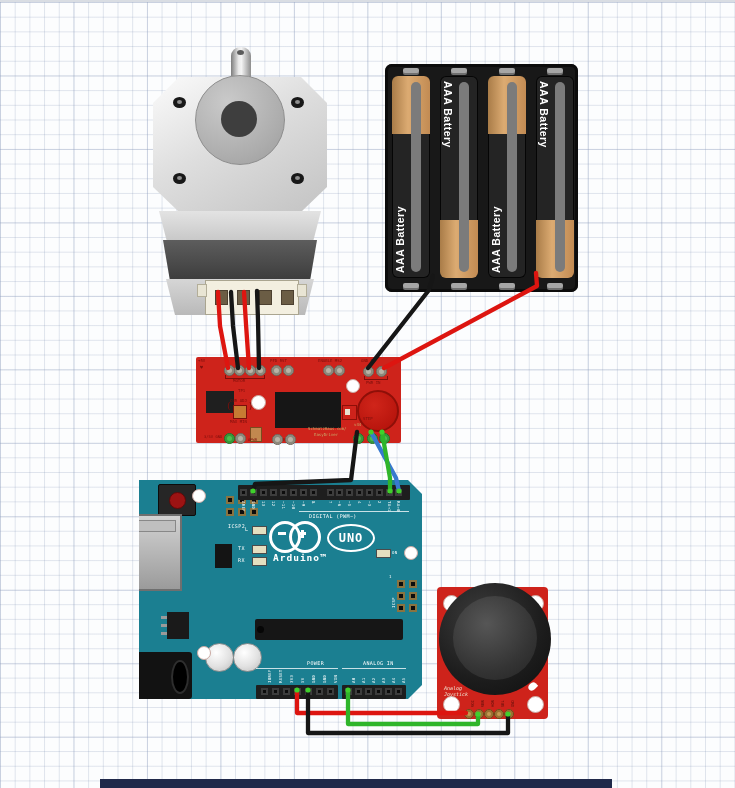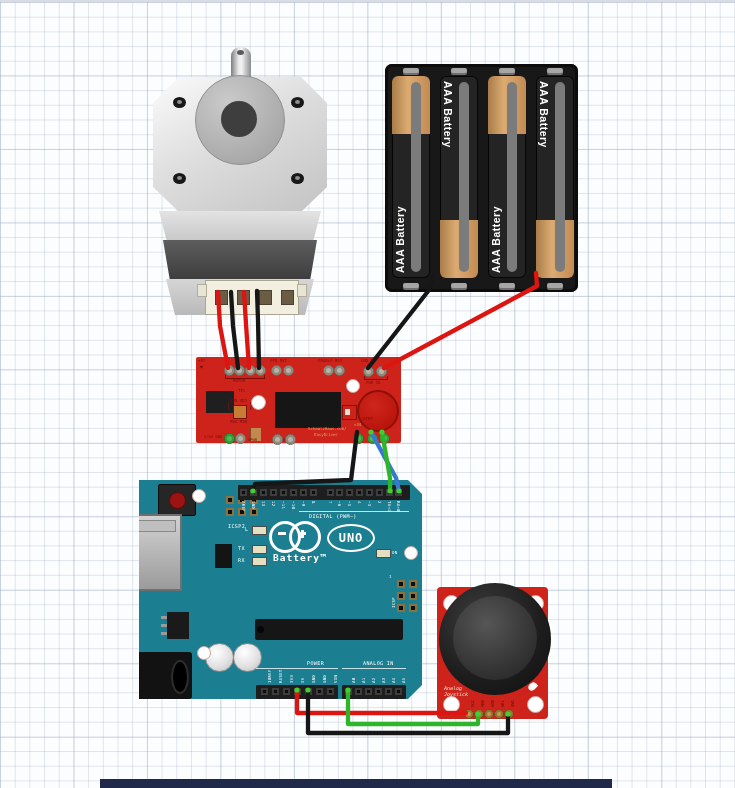--- a/index.html
+++ b/index.html
@@ -252,21 +252,21 @@
     <div class="led" style="left:113px;top:65px;"></div>
     <span class="wlab" style="left:99px;top:78px;">RX</span>
     <div class="led" style="left:113px;top:77px;"></div>
     <div class="abs sic"></div>
     <div class="inf" style="left:130px;top:41px;"></div>
     <div class="inf" style="left:150px;top:41px;"></div>
     <div class="inf-bar" style="left:139px;top:52px;width:8px;height:3px;"></div>
     <div class="inf-bar" style="left:159px;top:52px;width:8px;height:3px;"></div>
     <div class="inf-bar" style="left:161.5px;top:49.5px;width:3px;height:8px;"></div>
     <div class="uno-oval">UNO</div>
-    <span class="brand">Battery™</span>
+    <span class="brand">Arduino™</span>
     <div class="led" style="left:237px;top:69px;"></div>
     <span class="wlab" style="left:253px;top:70px;font-size:4px;">ON</span>
     <div class="hole" style="left:265px;top:66px;width:12px;height:12px;"></div>
     <span class="wlab" style="left:250px;top:94px;font-size:4px;">1</span>
     <div class="icsp-grid" style="left:258px;top:100px;grid-template-columns:repeat(2,8px);" id="icsp-grid">
         <span></span>
         <span></span>
         <span></span>
         <span></span>
         <span></span>

